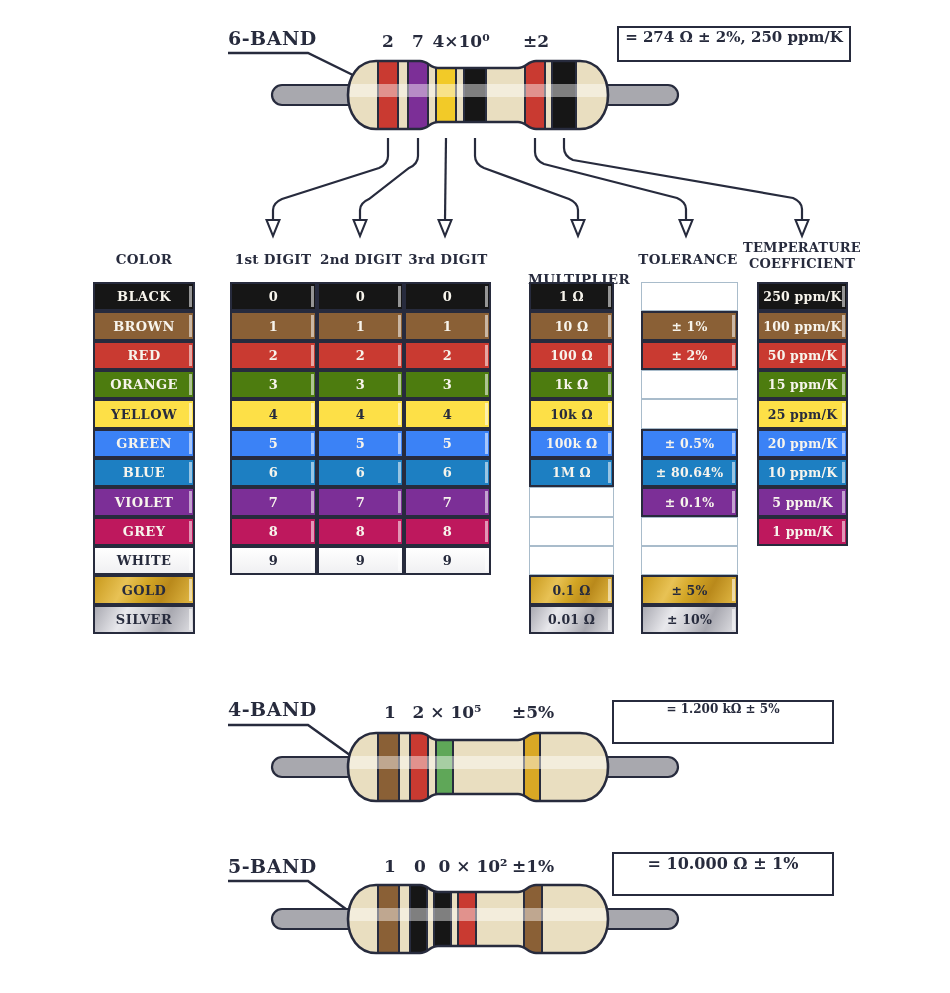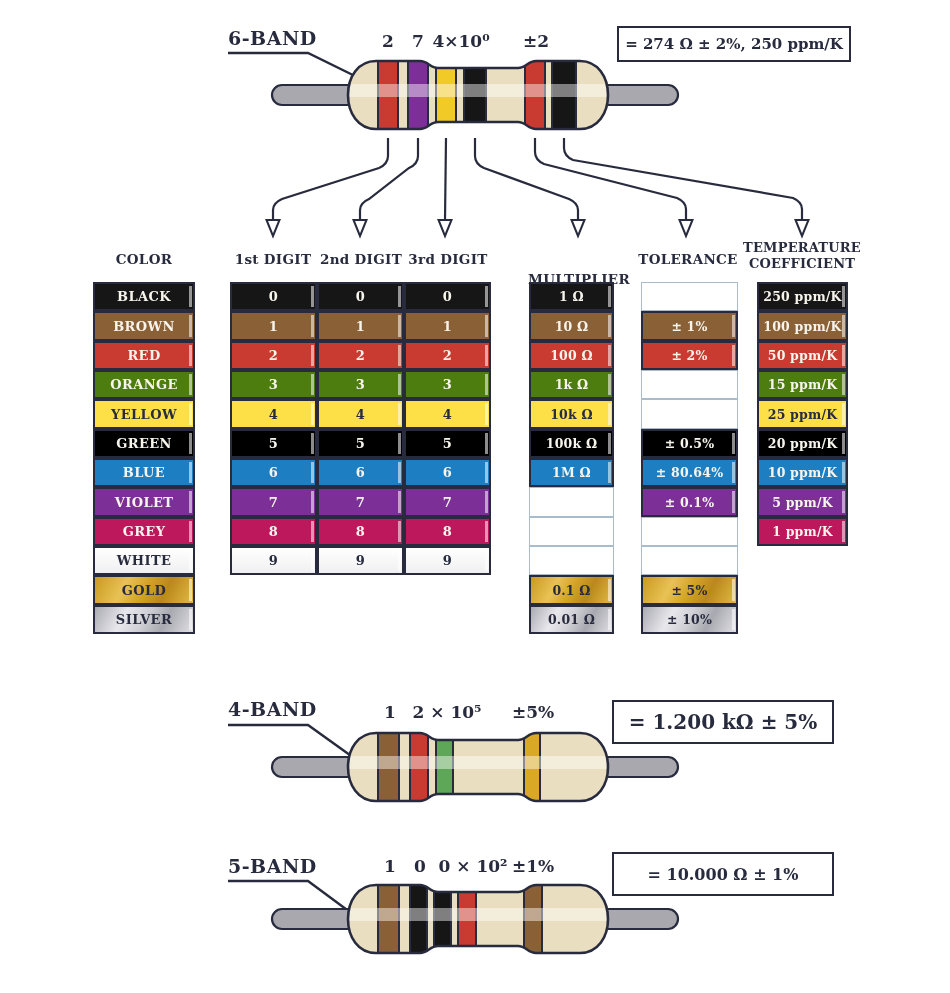--- a/index.html
+++ b/index.html
@@ -7,41 +7,41 @@
     width:950px;height:993px;position:relative;background:#ffffff;
     font-family:"DejaVu Serif", serif;font-weight:bold;color:#272b3d;
     overflow:hidden;
   }
   .abs{position:absolute;}
   
   .rlabel{position:absolute;font-size:19px;font-weight:bold;letter-spacing:.5px;white-space:nowrap;}
   
   .band-label{position:absolute;transform:translateX(-50%);font-size:17px;font-weight:bold;white-space:nowrap;}
   
-  .result-box{position:absolute;border:2.5px solid #272b3d;background:#fff;display:flex;align-items:center;justify-content:center;font-weight:bold;white-space:nowrap;}
+  .result-box{position:absolute;border:2.5px solid #272b3d;background:#fff;display:flex;justify-content:center;font-weight:bold;white-space:nowrap;}
   
   .hdr{position:absolute;transform:translateX(-50%);font-size:13.5px;font-weight:bold;letter-spacing:.3px;white-space:nowrap;text-align:center;}
   .hdr2{position:absolute;transform:translateX(-50%);font-size:13px;font-weight:bold;letter-spacing:.2px;text-align:center;line-height:1.2;}
   
   .col{position:absolute;display:flex;flex-direction:column;}
   .cell{box-sizing:border-box;height:29.35px;border:2px solid #272b3d;display:flex;align-items:center;justify-content:center;
         font-size:13px;font-weight:bold;position:relative;letter-spacing:.4px;background:#fff;}
   .cell.small{font-size:12.5px;letter-spacing:.2px;}
   .cell.shine::after{content:"";position:absolute;right:1px;top:2px;bottom:2px;width:3px;background:rgba(255,255,255,.55);}
   .blank{border:1.5px solid #a9bccb;background:#ffffff;}
   .d-row{display:flex;}
   .d-row .cell{width:87px;}
   .t-light{color:#f7f4ec;}
   .t-dark{color:#272b3d;}
   .c-black{background:#161616;}
   .c-brown{background:#8a6036;}
   .c-red{background:#c93a31;}
   .c-orange{background:#4d7c0f;}
   .c-yellow{background:#fde047;}
-  .c-green{background:#000000;}
+  .c-green{background:#3b82f6;}
   .c-blue{background:#1d7fc2;}
   .c-violet{background:#7c2f97;}
   .c-grey{background:#be185d;}
   .c-white{background:linear-gradient(180deg,#ffffff 0%,#f0f0f2 100%);}
   .c-gold{background:linear-gradient(118deg,#c99a1e 0%,#e8c255 30%,#d2a524 50%,#b9891b 70%,#e2b945 100%);}
   .c-silver{background:linear-gradient(118deg,#aaaab2 0%,#e8e8ec 30%,#cfcfd5 50%,#a8a8b0 70%,#e0e0e4 100%);}
 </style>
 </head>
 <body>
 
@@ -224,21 +224,21 @@
 <div class="rlabel" style="left:228px;top:698px;">4-BAND</div>
 
 <svg class="abs" style="left:228px;top:722px;" width="140" height="46" viewBox="0 0 140 46">
   <path d="M0 3 L80 3 L133 41" fill="none" stroke="#272b3d" stroke-width="2.4"></path>
 </svg>
 
 <div class="band-label" style="left:390px;top:702px;">1</div>
 <div class="band-label" style="left:447px;top:702px;">2 × 10⁵</div>
 <div class="band-label" style="left:533px;top:702px;">±5%</div>
 
-<div class="result-box" style="left:612px;top:700px;width:218px;height:40px;font-size:20px;">
+<div class="result-box" style="left:612px;top:700px;width:218px;height:40px;font-size:12px;">
   <span>= 1.200 kΩ ± 5%</span>
 </div>
 
 <svg class="abs" style="left:270px;top:730px;" width="410" height="74" viewBox="0 0 410 74">
   <defs>
     <clipPath id="clipB">
       <path d="M106 3 C88 3 78 19 78 37 C78 55 88 71 106 71 L150 71 C158 71 160 64 168 64 L248 64 C256 64 258 71 266 71 L310 71 C328 71 338 55 338 37 C338 19 328 3 310 3 L266 3 C258 3 256 10 248 10 L168 10 C160 10 158 3 150 3 Z"></path>
     </clipPath>
   </defs>
   <rect x="2" y="27" width="90" height="20" rx="10" stroke-width="2.2" stroke="#272b3d" fill="#a8a8ae"></rect>

